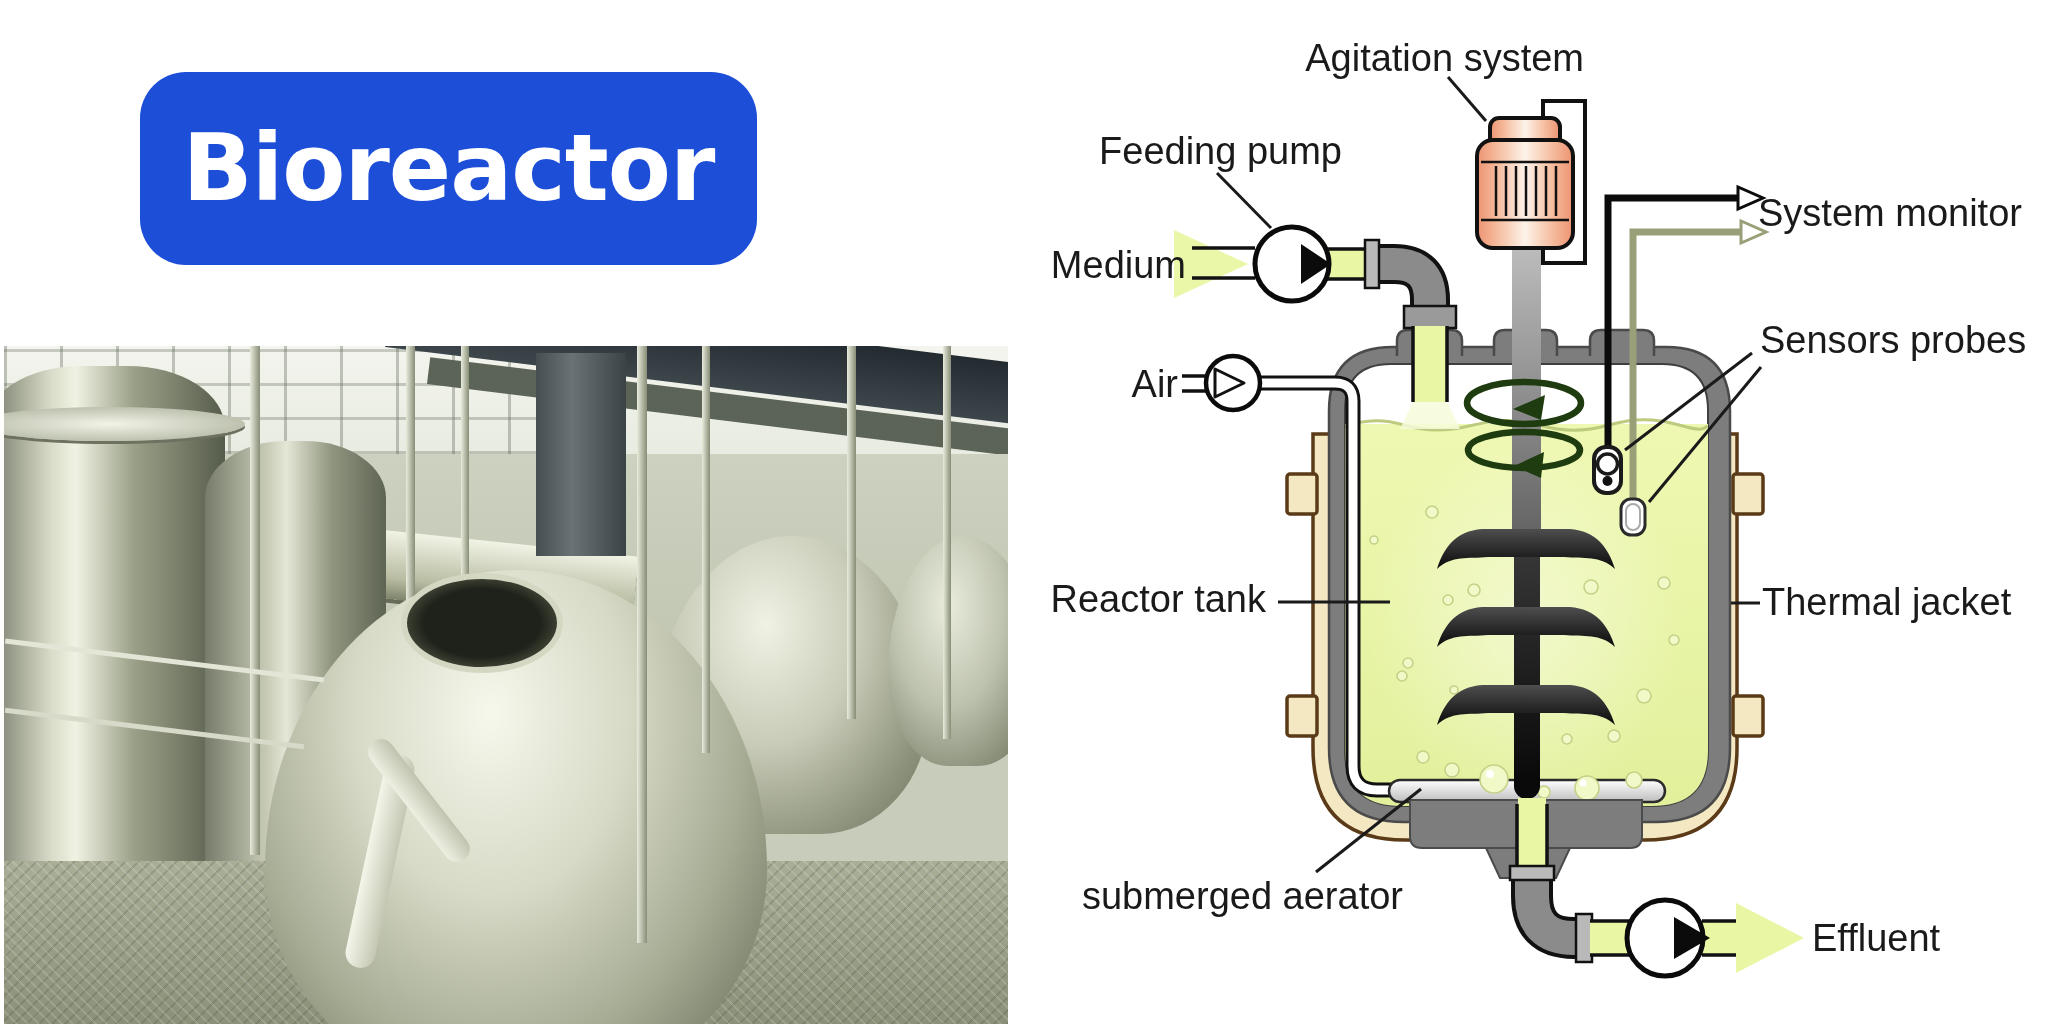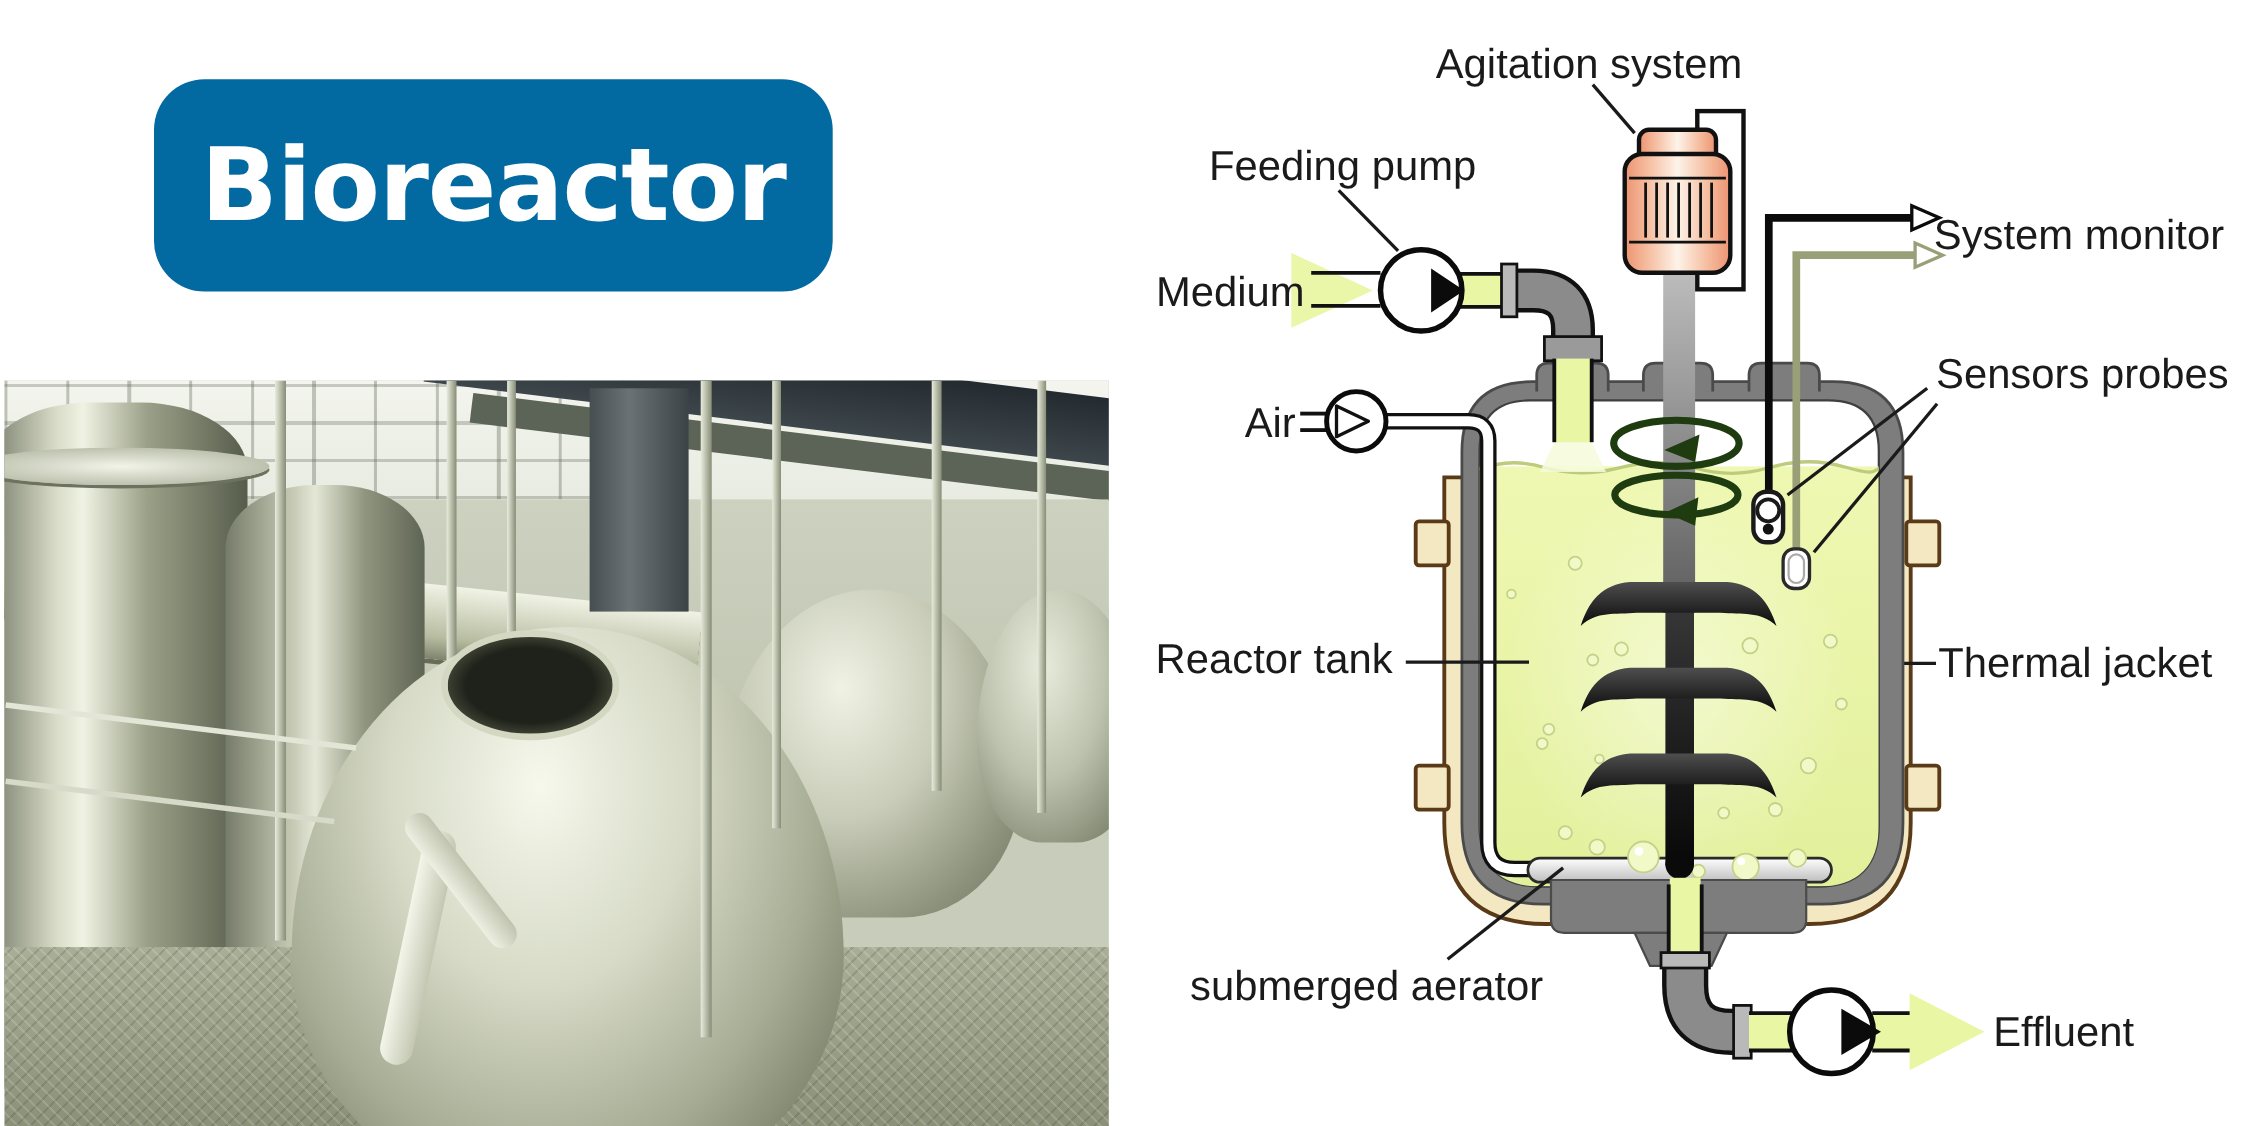--- a/index.html
+++ b/index.html
@@ -1,19 +1,19 @@
 <!DOCTYPE html>
 <html><head>
 <meta charset="utf-8">
 <style>
   html,body{margin:0;padding:0;background:#ffffff;}
   .canvas{position:relative;width:2048px;height:1024px;background:#ffffff;overflow:hidden;
           font-family:"Liberation Sans",sans-serif;}
   
-  .title-badge{position:absolute;left:140px;top:72px;width:617px;height:193px;background:#0369a1;
+  .title-badge{position:absolute;left:140px;top:72px;width:617px;height:193px;background:#1d4ed8;
                border-radius:46px;display:flex;align-items:center;justify-content:center;}
   .title-badge span{color:#ffffff;font-family:"DejaVu Sans",sans-serif;font-weight:700;
                     font-size:92px;letter-spacing:-1px;}
   
   .photo{position:absolute;left:4px;top:346px;width:1004px;height:678px;overflow:hidden;
          background:#c8cdbb;}
   .photo div{position:absolute;}
   .ph-ceiling{left:0;top:0;width:100%;height:30%;background:linear-gradient(#f3f5ee,#dfe3d5);}
   .ph-duct1{left:38%;top:-2%;width:75%;height:9%;background:linear-gradient(#242b30,#3d464b);
             transform:rotate(7deg);}

